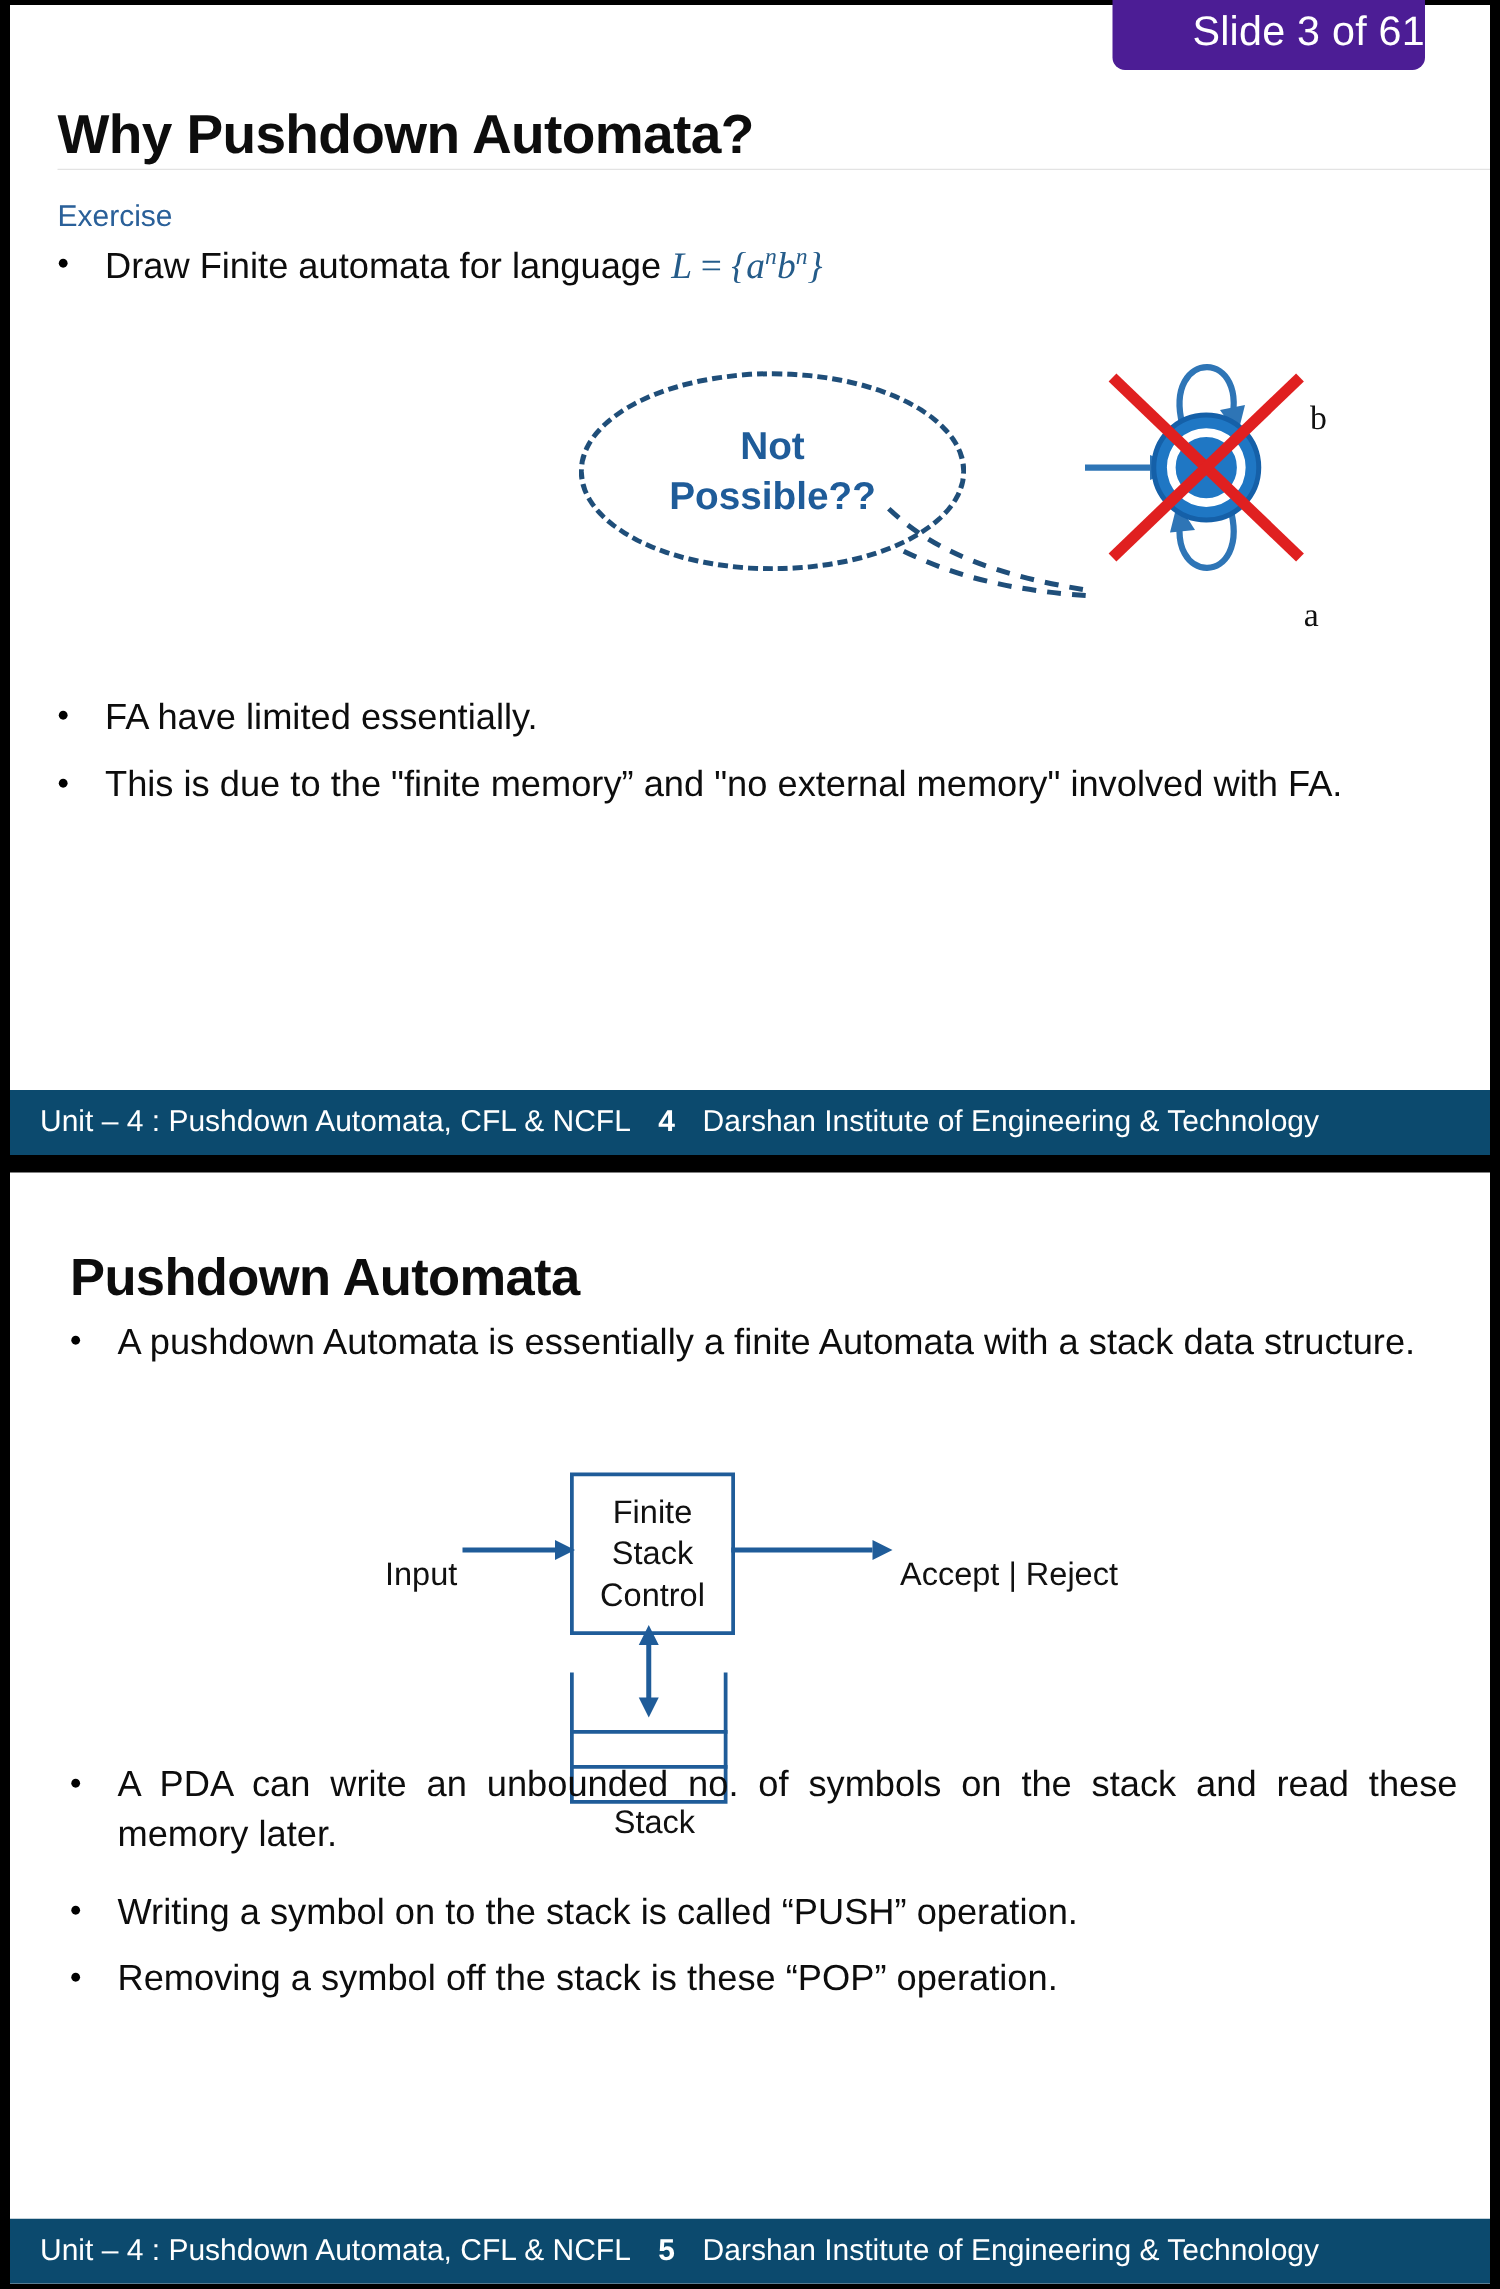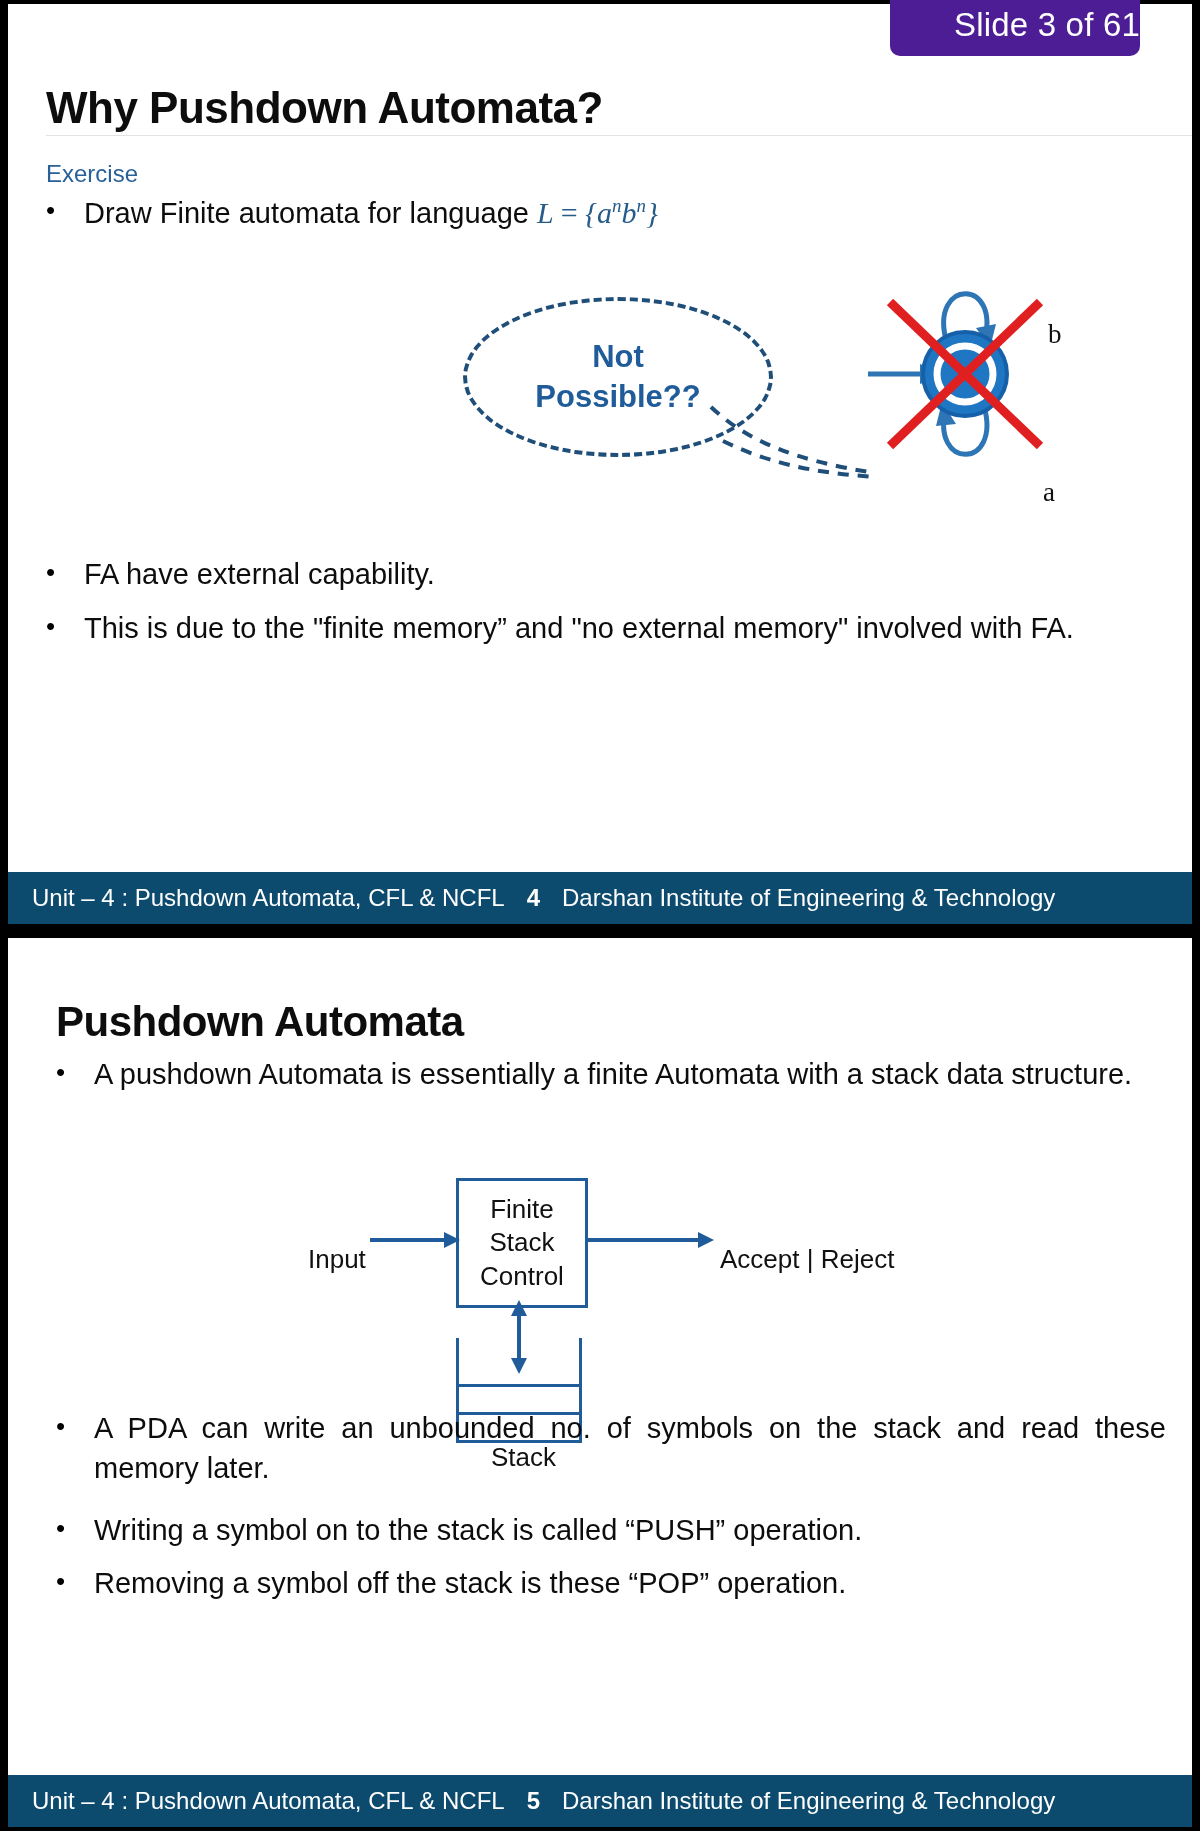--- a/index.html
+++ b/index.html
@@ -255,21 +255,21 @@
         <circle cx="97" cy="100" r="28" fill="none" stroke="#ffffff" stroke-width="7"></circle>
 
         <line x1="22" y1="28" x2="172" y2="172" stroke="#e02020" stroke-width="9"></line>
         <line x1="172" y1="28" x2="22" y2="172" stroke="#e02020" stroke-width="9"></line>
       </svg>
       <div class="auto-label" id="auto-lbl-b">b</div>
       <div class="auto-label" id="auto-lbl-a">a</div>
 
       <div class="bullet" id="s1-b2">
         <span class="dot">•</span>
-        <span class="btxt">FA have external capability.</span>
+        <span class="btxt">FA have limited essentially.</span>
       </div>
       <div class="bullet just" id="s1-b3">
         <span class="dot">•</span>
         <span class="btxt">This is due to the "finite memory” and "no external memory" involved with FA.</span>
       </div>
 
       <div class="footer">
         <span class="f-unit">Unit – 4 : Pushdown Automata, CFL &amp; NCFL</span>
         <span class="f-page">4</span>
         <span class="f-inst">Darshan Institute of Engineering &amp; Technology</span>

